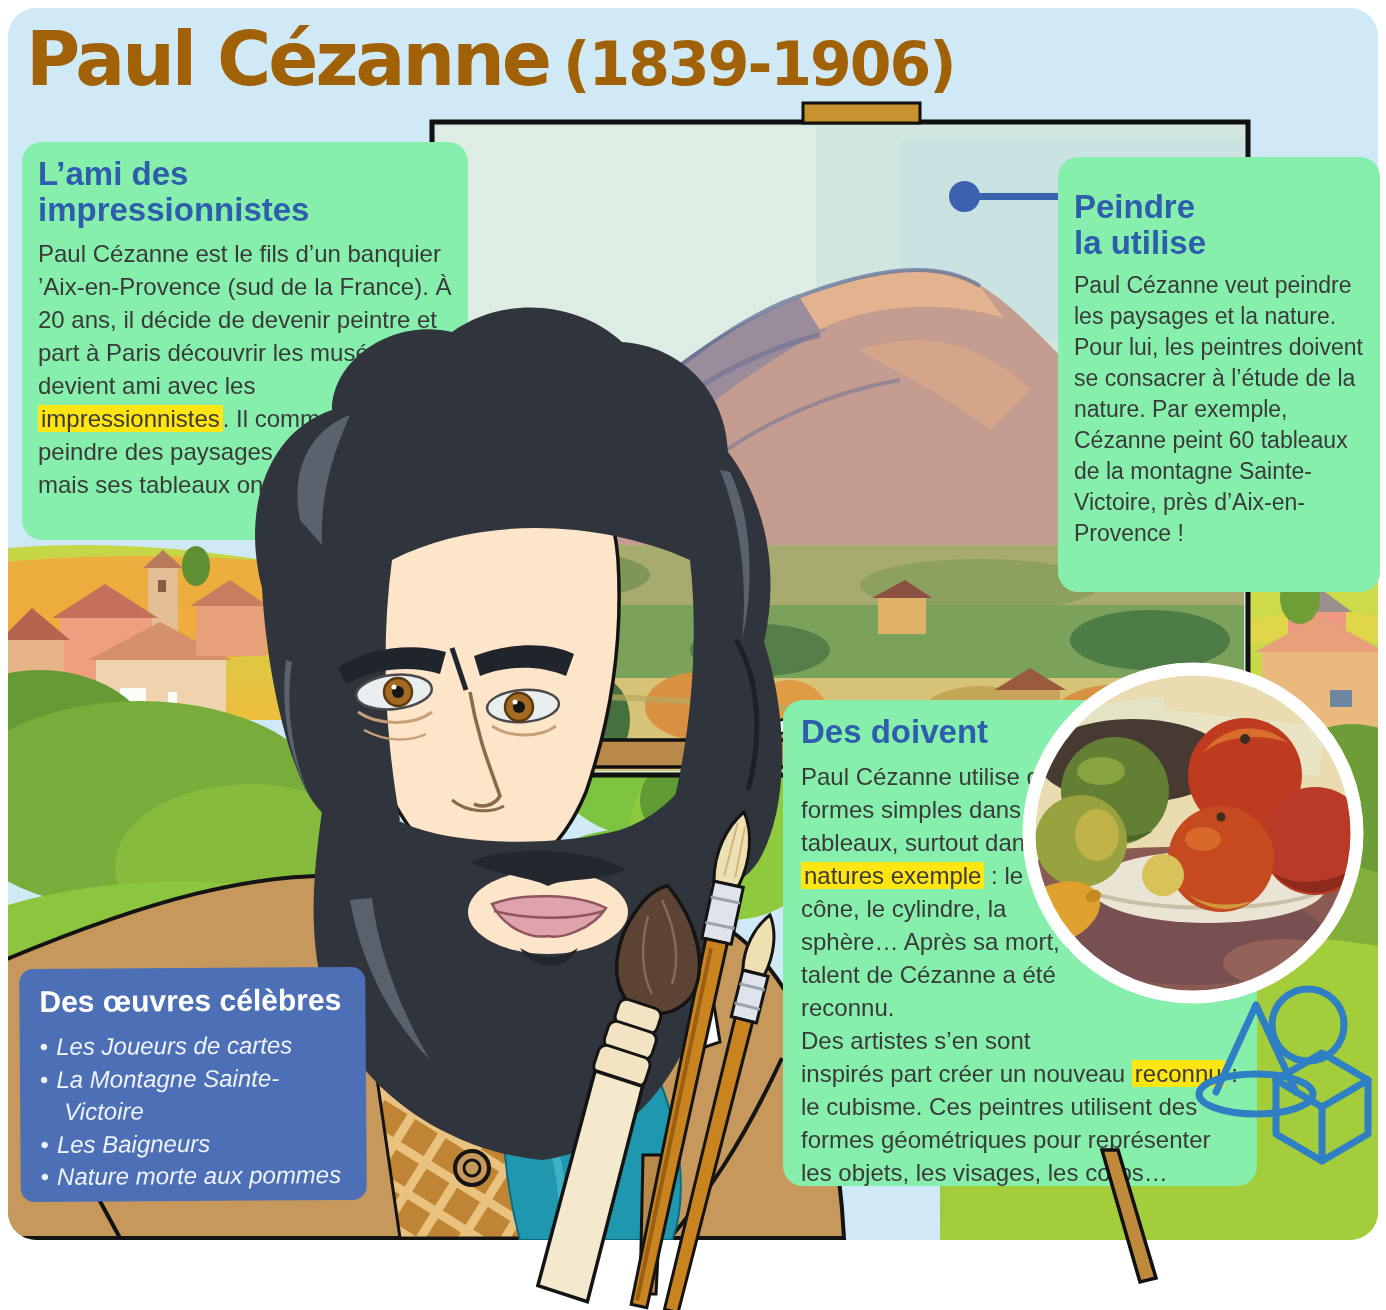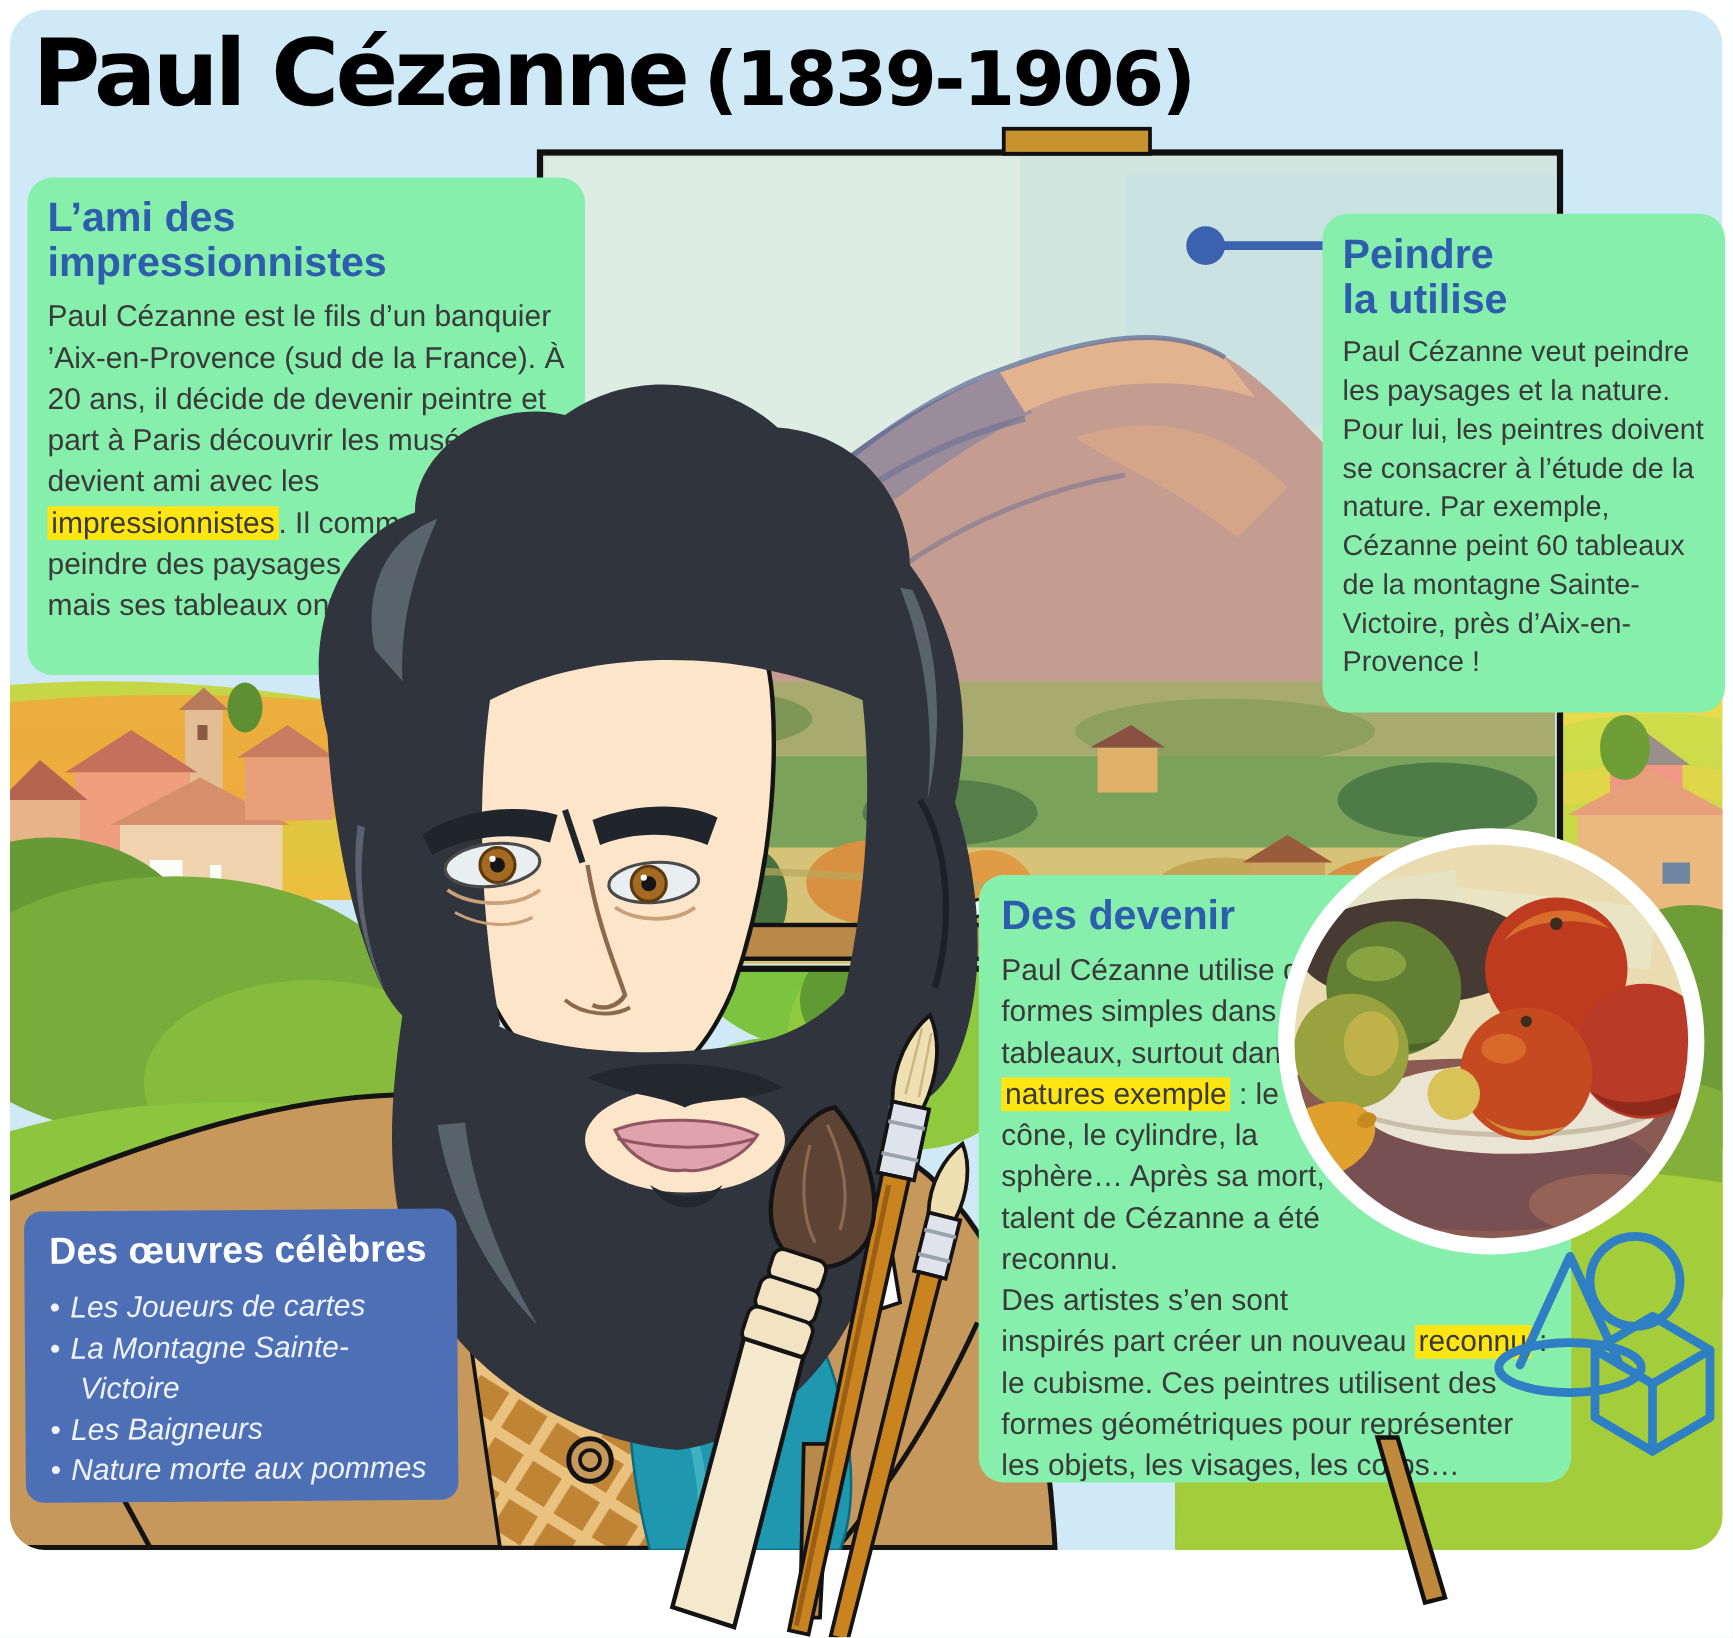--- a/index.html
+++ b/index.html
@@ -1,33 +1,33 @@
 <!DOCTYPE html>
 <html><head>
 <meta charset="utf-8">
 <style>
   html,body{margin:0;padding:0;background:#ffffff;}
   .stage{position:relative;width:1386px;height:1310px;background:#ffffff;overflow:hidden;
          font-family:"Liberation Sans",sans-serif;}
   .layer{position:absolute;left:0;top:0;width:1386px;height:1310px;pointer-events:none;}
   .z1{z-index:1}.z2{z-index:2}.z3{z-index:3}.z5{z-index:5}
 
-  .page-title{position:absolute;left:26px;top:16px;z-index:6;color:#000000;white-space:nowrap;
+  .page-title{position:absolute;left:26px;top:16px;z-index:6;color:#a16207;white-space:nowrap;
     font-family:"DejaVu Sans","Liberation Sans",sans-serif;font-weight:800;}
   .page-title .name{font-size:74px;letter-spacing:-3px;}
   .page-title .dates{font-size:60px;letter-spacing:-2px;margin-left:14px;}
 
   .box{position:absolute;background:#86efac;border-radius:20px;}
   .box h2{color:#2e5dad;font-weight:bold;font-size:33px;line-height:1.08;margin:0 0 10px 0;}
   .box h2 span{display:block;}
   .box p{font-size:24px;line-height:33px;color:#3a3a3a;margin:0;}
   .hl{background:#ffe512;padding:0 3px;}
 
   .box-impress{left:22px;top:142px;width:414px;height:370px;padding:14px 16px;}
-  .box-nature{left:1058px;top:171px;width:290px;height:371px;padding:14px 16px;}
+  .box-nature{left:1058px;top:157px;width:290px;height:371px;padding:32px 16px;}
   .box-nature p{font-size:23px;line-height:31px;}
   .box-formes{left:783px;top:700px;width:438px;height:458px;padding:14px 18px;}
   .circle-spacer{float:right;width:152px;height:312px;}
 
   .box-works{left:20px;top:968px;width:346px;height:233px;padding:16px 20px;background:#4d6fb5;
     border-radius:14px;transform:rotate(-0.4deg);box-sizing:border-box;}
   .box-works h2{color:#ffffff;font-size:30px;margin:0 0 12px 0;}
   .box-works ul{list-style:none;margin:0;padding:0;}
   .box-works li{color:#eef2fb;font-style:italic;font-size:24px;line-height:32.5px;
     padding-left:24px;text-indent:-24px;}
@@ -264,21 +264,21 @@
           <path d="M470,862 C510,845 592,848 626,870 C600,882 562,878 548,886 C530,877 496,875 470,862 Z" fill="#23272e"></path>
           <path d="M520,948 C540,960 560,960 578,948 C566,972 534,972 520,948 Z" fill="#23272e"></path>
         </g>
       </g>
     </g>
   </svg>
 
   <div class="box box-formes" style="position:absolute;z-index:4">
     <div class="circle-spacer"></div>
     <h2>
-      <span>Des devenir</span>
+      <span>Des doivent</span>
     </h2>
     <p><span>Paul Cézanne utilise des formes simples dans ses tableaux, surtout dans ses </span><span class="hl">natures exemple</span><span> : le cône, le cylindre, la sphère… Après sa mort, le talent de Cézanne a été reconnu.</span></p>
     <p><span>Des artistes s’en sont inspirés part créer un nouveau </span><span class="hl">reconnu</span><span> : le cubisme. Ces peintres utilisent des formes géométriques pour représenter les objets, les visages, les corps…</span></p>
   </div>
 
   <div class="box-works" style="position:absolute;z-index:4">
     <h2>Des œuvres célèbres</h2>
     <ul>
       <li><span class="bullet">•</span><span>Les Joueurs de cartes</span></li>
       <li><span class="bullet">•</span><span>La Montagne Sainte-Victoire</span></li>

